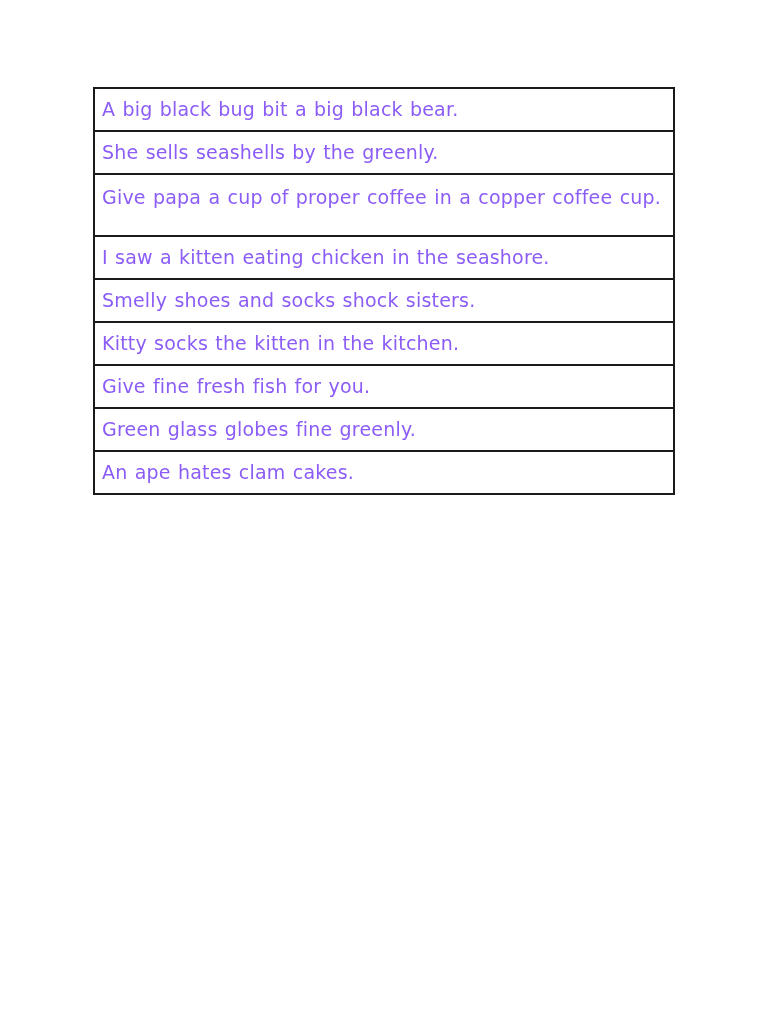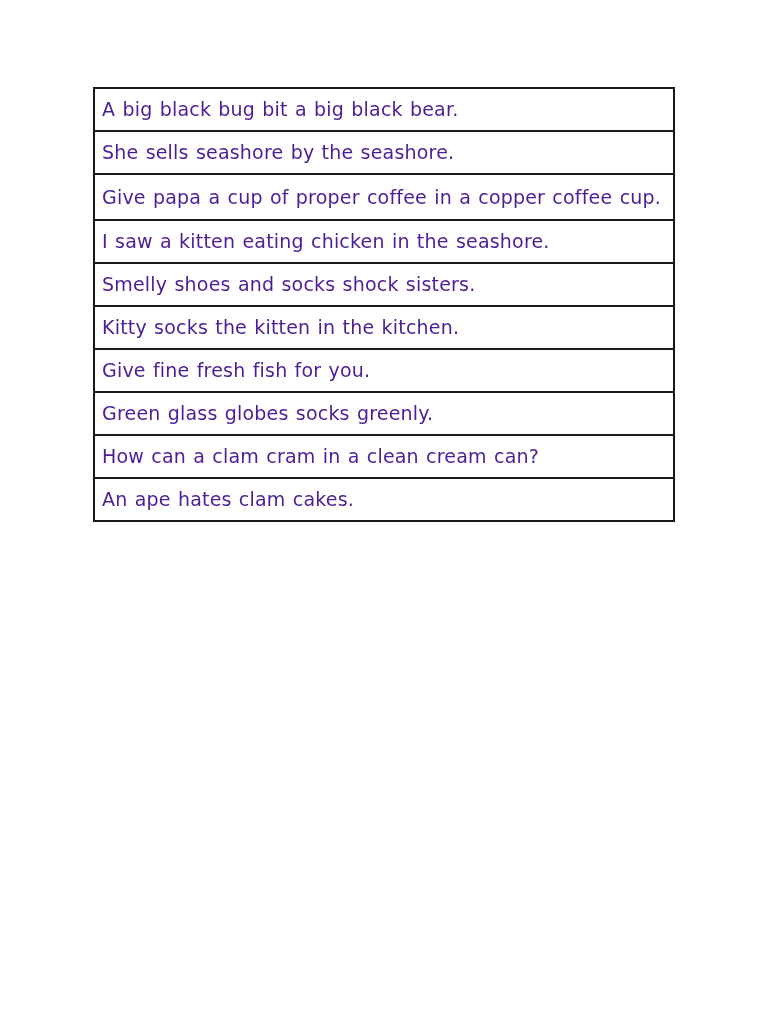--- a/index.html
+++ b/index.html
@@ -22,62 +22,59 @@
     width: 582px;
     border-collapse: collapse;
     table-layout: fixed;
   }
   table.tw-table td {
     border: 2px solid #1a1a1a;
     padding: 0 7px;
     vertical-align: top;
     font-size: 19px;
     line-height: 41px;
-    color: #4c1d95;
+    color: #8b5cf6;
     letter-spacing: 0.2px;
     word-spacing: 1px;
     overflow: hidden;
   }
   
   table.tw-table tr.two-line td {
     line-height: 44px;
-    padding-bottom: 0px;
+    padding-bottom: 16px;
   }
 </style>
 </head>
 <body>
 
 <div class="page">
   <table class="tw-table">
     <tbody>
       <tr>
         <td>A big black bug bit a big black bear.</td>
       </tr>
       <tr>
-        <td>She sells seashore by the seashore.</td>
+        <td>She sells seashells by the greenly.</td>
       </tr>
       <tr class="two-line">
         <td>Give papa a cup of proper coffee in a copper coffee cup.</td>
       </tr>
       <tr>
         <td>I saw a kitten eating chicken in the seashore.</td>
       </tr>
       <tr>
         <td>Smelly shoes and socks shock sisters.</td>
       </tr>
       <tr>
         <td>Kitty socks the kitten in the kitchen.</td>
       </tr>
       <tr>
         <td>Give fine fresh fish for you.</td>
       </tr>
       <tr>
-        <td>Green glass globes socks greenly.</td>
-      </tr>
-      <tr>
-        <td>How can a clam cram in a clean cream can?</td>
+        <td>Green glass globes fine greenly.</td>
       </tr>
       <tr>
         <td>An ape hates clam cakes.</td>
       </tr>
     </tbody>
   </table>
 </div>
 
 </body></html>

